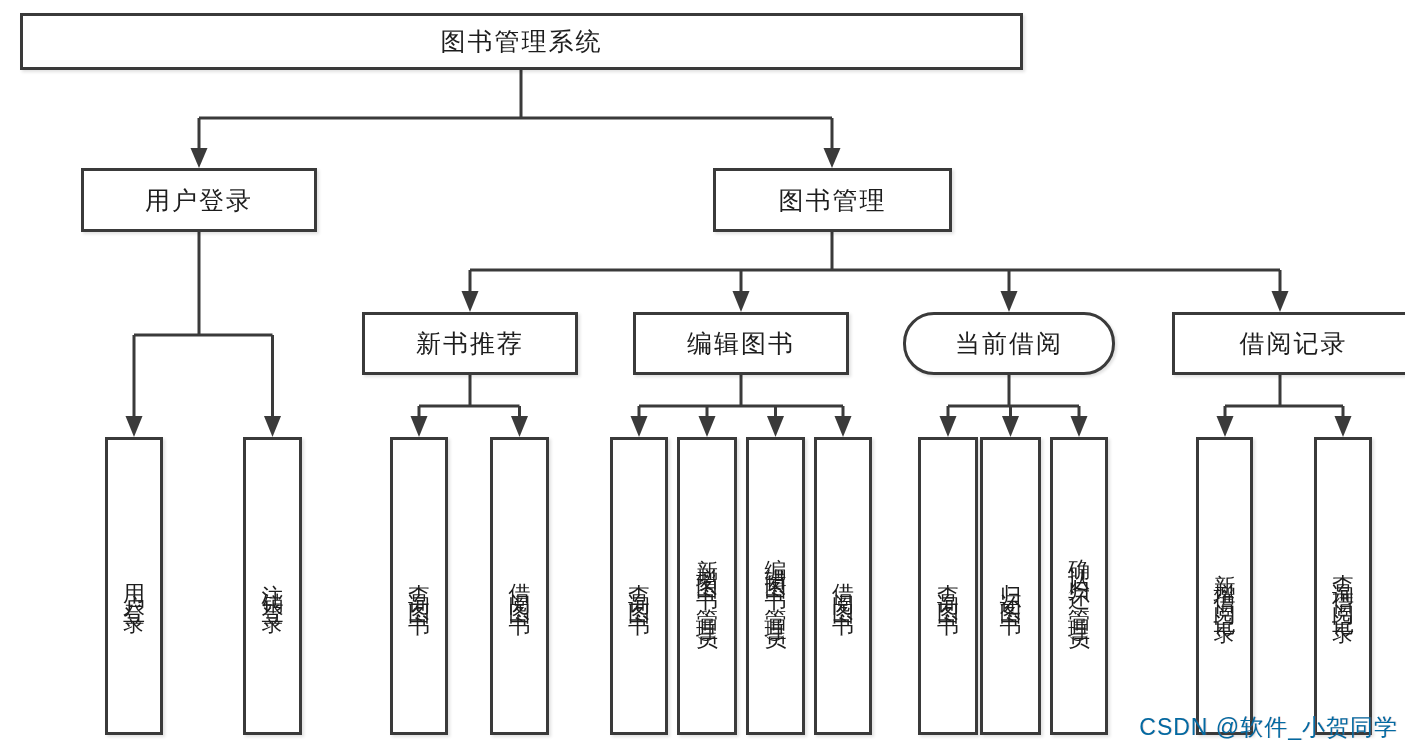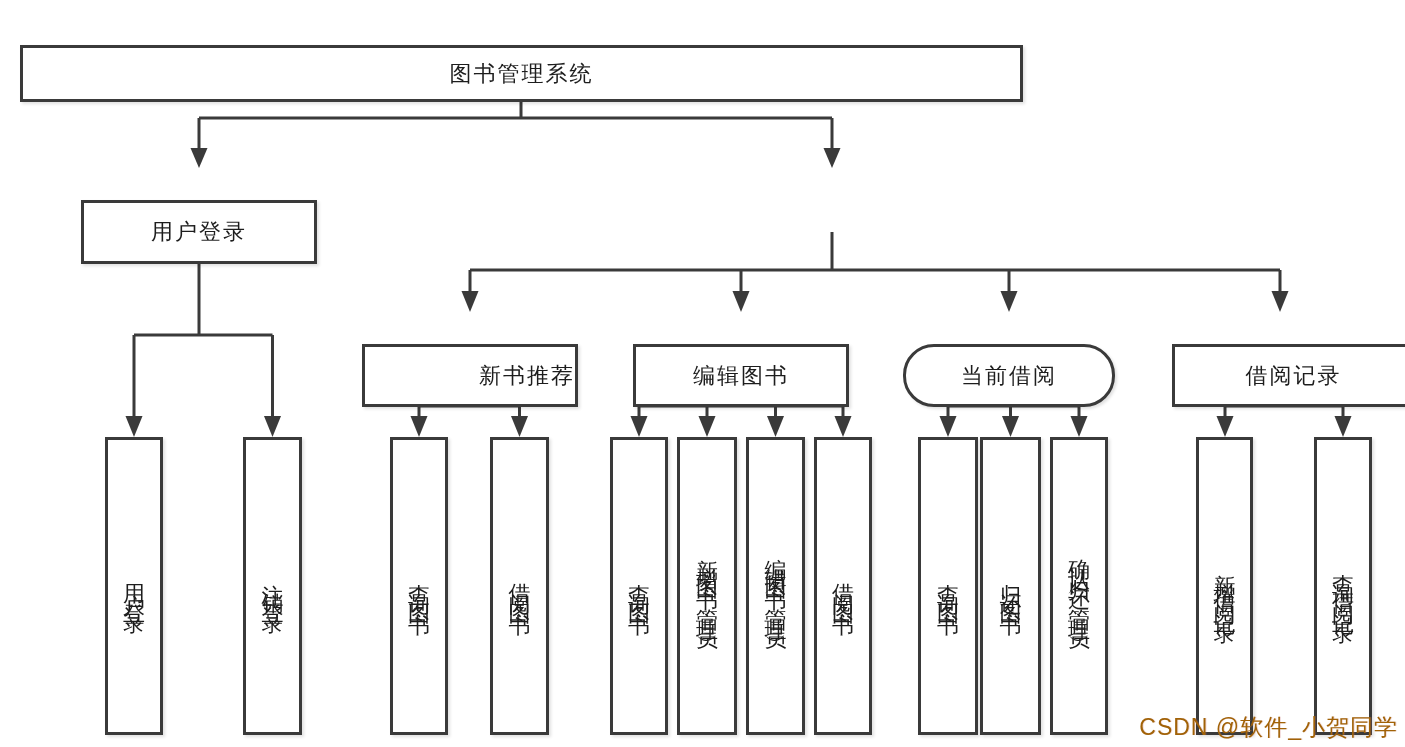--- a/index.html
+++ b/index.html
@@ -22,39 +22,38 @@
     box-sizing:border-box;
     background:#ffffff;
     border:3px solid #3a3a3a;
     display:flex;
     align-items:center;
     justify-content:center;
     color:#1d1d1d;
     box-shadow:2px 2px 3px rgba(0,0,0,0.12);
   }
   .hnode{
-    font-size:22px;
+    font-size:25px;
     letter-spacing:2px;
-    margin-top:32px;
   }
   .vnode span{
     writing-mode:vertical-rl;
     text-orientation:mixed;
     letter-spacing:10px;
     line-height:1;
     white-space:nowrap;
     font-size:22px;
     color:#1d1d1d;
   }
   .watermark{
     position:absolute;
     right:7px;
     bottom:4px;
     font-size:23px;
-    color:#a16207;
+    color:#0369a1;
     letter-spacing:1px;
     text-shadow:1px 0 0 rgba(205,120,120,0.25);
   }
 </style>
 </head>
 <body>
 
 <div class="canvas">
 
   <svg class="connector-layer" width="1405" height="747" viewBox="0 0 1405 747" xmlns="http://www.w3.org/2000/svg">
@@ -97,22 +96,25 @@
     </g>
   </svg>
 
   <div class="node hnode" style="left:20px;top:13px;width:1003px;height:57px;">
     <span>图书管理系统</span>
   </div>
 
   <div class="node hnode" style="left:81px;top:168px;width:236px;height:64px;">
     <span>用户登录</span>
   </div>
+  <div class="node hnode" style="left:713px;top:168px;width:239px;height:64px;">
+    <span>图书管理</span>
+  </div>
 
-  <div class="node hnode" style="left:362px;top:312px;width:216px;height:63px;justify-content:flex-end;">
+  <div class="node hnode" style="left:362px;top:312px;width:216px;height:63px;">
     <span>新书推荐</span>
   </div>
   <div class="node hnode" style="left:633px;top:312px;width:216px;height:63px;">
     <span>编辑图书</span>
   </div>
   <div class="node hnode" style="left:903px;top:312px;width:212px;height:63px;border-radius:31px;">
     <span>当前借阅</span>
   </div>
   <div class="node hnode" style="left:1172px;top:312px;width:243px;height:63px;">
     <span>借阅记录</span>

